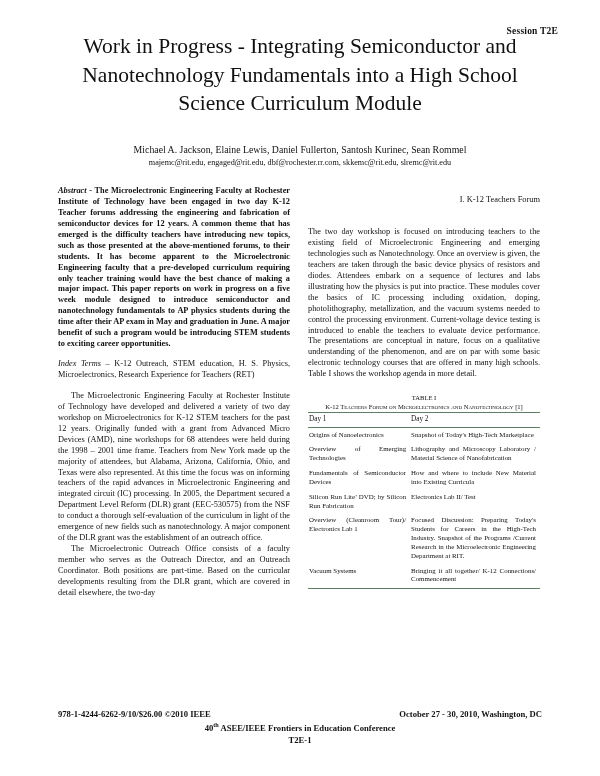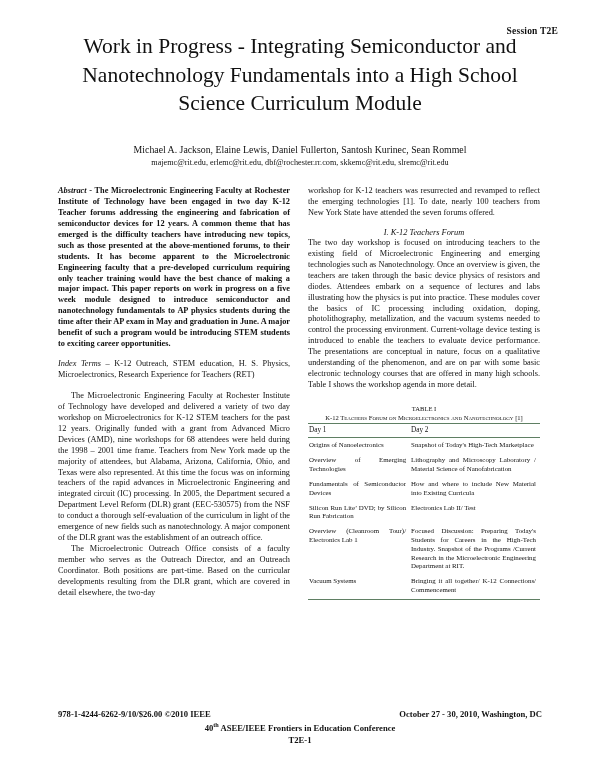--- a/index.html
+++ b/index.html
@@ -91,24 +91,23 @@
     font-style: italic;
   }
   .sec-head {
     text-align: center;
     font-variant: small-caps;
     font-size: 9px;
     margin: 4px 0 6px 0;
     letter-spacing: 0.2px;
   }
   .subsec-head {
-    font-style: italic;
     font-size: 8.4px;
-    margin: 8px 0 0 0;
-    text-align: center;
+    margin: 8px 0 22px 0;
+    text-align: right;
   }
   p.body {
     margin: 0 0 0 0;
     text-indent: 13px;
     text-align: justify;
   }
   p.body.noindent { text-indent: 0; }
   p.cont { margin-top: 0; }
 
   
@@ -179,37 +178,36 @@
 </head>
 <body>
 
 <div class="page">
 
   <div class="session">Session T2E</div>
 
   <div class="title">Work in Progress - Integrating Semiconductor and Nanotechnology Fundamentals into a High School Science Curriculum Module</div>
 
   <div class="authors">Michael A. Jackson, Elaine Lewis, Daniel Fullerton, Santosh Kurinec, Sean Rommel</div>
-  <div class="emails">majemc@rit.edu, erlemc@rit.edu, dbf@rochester.rr.com, skkemc@rit.edu, slremc@rit.edu</div>
+  <div class="emails">majemc@rit.edu, engaged@rit.edu, dbf@rochester.rr.com, skkemc@rit.edu, slremc@rit.edu</div>
 
   <div class="col col-left">
 
     <p class="abstract"><span class="lead">Abstract</span><span> - </span><span>The Microelectronic Engineering Faculty at Rochester Institute of Technology have been engaged in two day K-12 Teacher forums addressing the engineering and fabrication of semiconductor devices for 12 years. A common theme that has emerged is the difficulty teachers have introducing new topics, such as those presented at the above-mentioned forums, to their students. It has become apparent to the Microelectronic Engineering faculty that a pre-developed curriculum requiring only teacher training would have the best chance of making a major impact. This paper reports on work in progress on a five week module designed to introduce semiconductor and nanotechnology fundamentals to AP physics students during the time after their AP exam in May and graduation in June. A major benefit of such a program would be introducing STEM students to exciting career opportunities.</span></p>
 
     <p class="indexterms"><span class="lead">Index Terms</span><span> – </span><span>K-12 Outreach, STEM education, H. S. Physics, Microelectronics, Research Experience for Teachers (RET)</span></p>
 
 
     <p class="body">The Microelectronic Engineering Faculty at Rochester Institute of Technology have developed and delivered a variety of two day workshop on Microelectronics for K-12 STEM teachers for the past 12 years. Originally funded with a grant from Advanced Micro Devices (AMD), nine workshops for 68 attendees were held during the 1998 – 2001 time frame. Teachers from New York made up the majority of attendees, but Alabama, Arizona, California, Ohio, and Texas were also represented. At this time the focus was on informing teachers of the rapid advances in Microelectronic Engineering and integrated circuit (IC) processing. In 2005, the Department secured a Department Level Reform (DLR) grant (EEC-530575) from the NSF to conduct a thorough self-evaluation of the curriculum in light of the emergence of new fields such as nanotechnology. A major component of the DLR grant was the establishment of an outreach office.</p>
     <p class="body cont">The Microelectronic Outreach Office consists of a faculty member who serves as the Outreach Director, and an Outreach Coordinator. Both positions are part-time. Based on the curricular developments resulting from the DLR grant, which are covered in detail elsewhere, the two-day</p>
 
   </div>
 
   <div class="col col-right">
 
-    <p class="body noindent">workshop for K-12 teachers was resurrected and revamped to reflect the emerging technologies [1]. To date, nearly 100 teachers from New York State have attended the seven forums offered.</p>
 
     <div class="subsec-head">I. K-12 Teachers Forum</div>
 
     <p class="body noindent">The two day workshop is focused on introducing teachers to the existing field of Microelectronic Engineering and emerging technologies such as Nanotechnology. Once an overview is given, the teachers are taken through the basic device physics of resistors and diodes. Attendees embark on a sequence of lectures and labs illustrating how the physics is put into practice. These modules cover the basics of IC processing including oxidation, doping, photolithography, metallization, and the vacuum systems needed to control the processing environment. Current-voltage device testing is introduced to enable the teachers to evaluate device performance. The presentations are conceptual in nature, focus on a qualitative understanding of the phenomenon, and are on par with some basic electronic technology courses that are offered in many high schools. Table I shows the workshop agenda in more detail.</p>
 
     <div class="table-wrap">
       <div class="table-caption">
         <span class="tnum">TABLE I</span>
         <span>K-12 Teachers Forum on Microelectronics and Nanotechnology [1]</span>
       </div>

